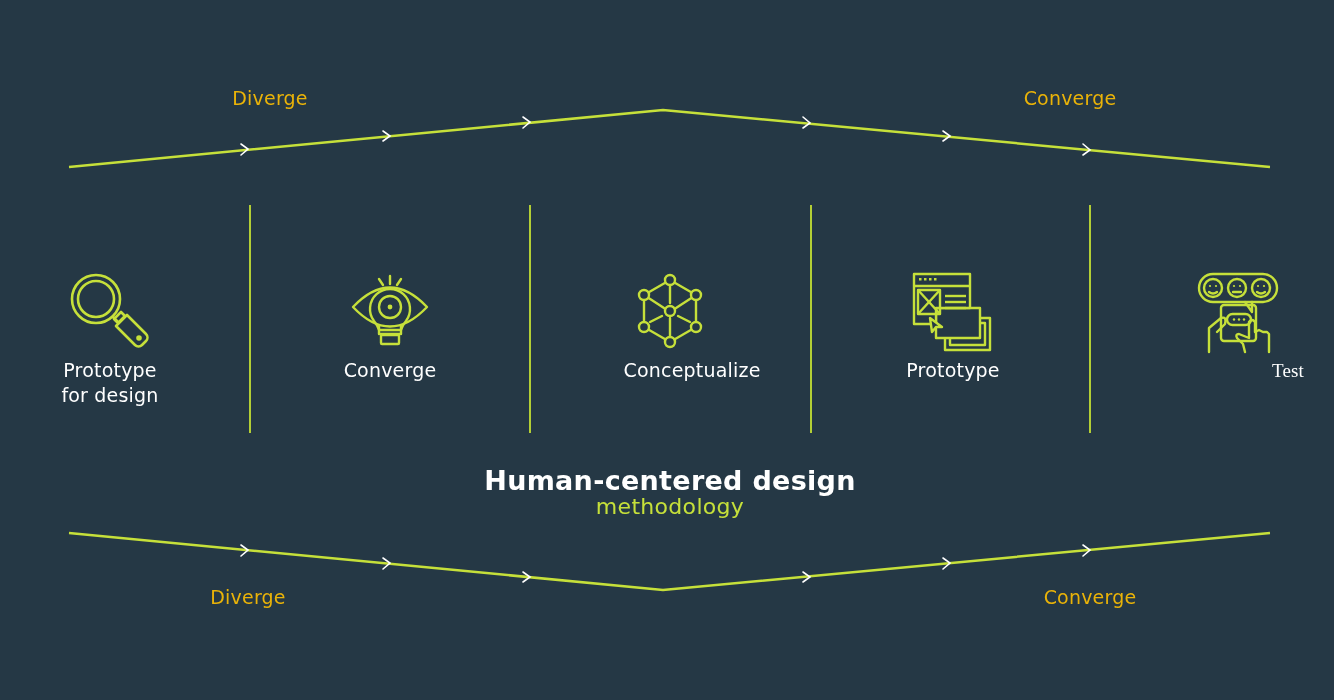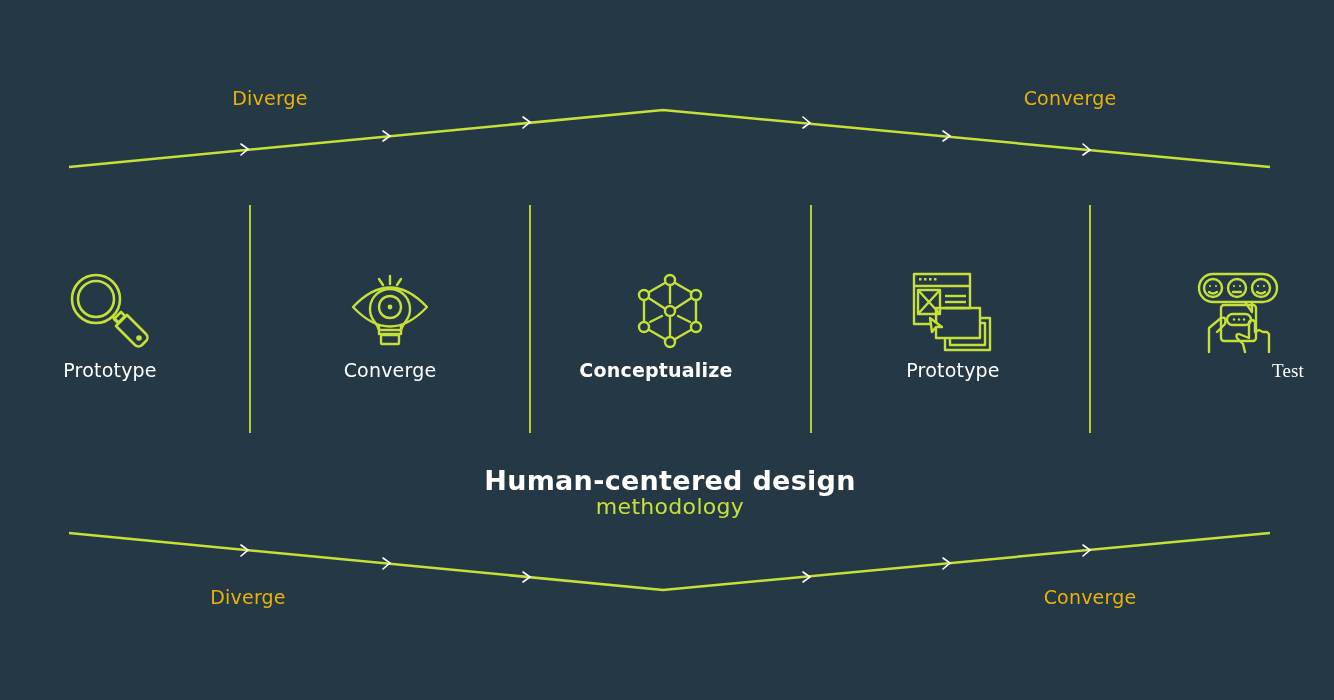--- a/index.html
+++ b/index.html
@@ -54,20 +54,21 @@
       <circle cx="26" cy="26" r="24"></circle>
       <circle cx="26" cy="26" r="18"></circle>
       <line x1="42" y1="43" x2="48" y2="49"></line>
       <path d="M44,46 L51,39 L55,43 L48,50 Z"></path>
       <path d="M52,47 L57,42 L76,61 A5,5 0 0 1 76,68 L72,72 A5,5 0 0 1 65,72 L46,53 Z"></path>
       <circle cx="69" cy="65" r="1.5" fill="#c6e03a"></circle>
     </g>
   </svg>
   <div class="abs stage-label" style="left:10px; top:358px;">
     <div>Prototype</div>
+    <div>for design</div>
   </div>
 </div>
 
 <div>
   <svg class="icon" style="left:350px; top:274px;" width="80" height="80" viewBox="0 0 80 80">
     <g stroke="#c6e03a" stroke-width="2.4" fill="none" stroke-linejoin="round" stroke-linecap="round">
       <line x1="40" y1="2" x2="40" y2="10"></line>
       <line x1="29" y1="5" x2="33" y2="11"></line>
       <line x1="51" y1="5" x2="47" y2="11"></line>
       <path d="M3,33 Q40,-6 77,33 Q40,72 3,33 Z"></path>
@@ -98,21 +99,21 @@
       <line x1="56" y1="50" x2="44" y2="44"></line>
       <circle cx="36" cy="8" r="5" fill="#253845"></circle>
       <circle cx="10" cy="23" r="5" fill="#253845"></circle>
       <circle cx="62" cy="23" r="5" fill="#253845"></circle>
       <circle cx="36" cy="39" r="5" fill="#253845"></circle>
       <circle cx="10" cy="55" r="5" fill="#253845"></circle>
       <circle cx="62" cy="55" r="5" fill="#253845"></circle>
       <circle cx="36" cy="70" r="5" fill="#253845"></circle>
     </g>
   </svg>
-  <div class="abs stage-label" style="left:556px; top:358px;font-weight:bold;">Conceptualize</div>
+  <div class="abs stage-label" style="left:592px; top:358px;">Conceptualize</div>
 </div>
 
 <div>
   <svg class="icon" style="left:912px; top:272px;" width="84" height="82" viewBox="0 0 84 82">
     <g stroke="#c6e03a" stroke-width="2.4" fill="none" stroke-linejoin="round">
       <rect x="33" y="46" width="45" height="32" fill="#253845"></rect>
       <rect x="38" y="51" width="35" height="22"></rect>
       <rect x="24" y="36" width="44" height="30" fill="#253845"></rect>
       <path d="M2,2 L58,2 L58,36 L24,36 L24,52 L2,52 Z" fill="#253845"></path>
       <line x1="2" y1="14" x2="58" y2="14"></line>

